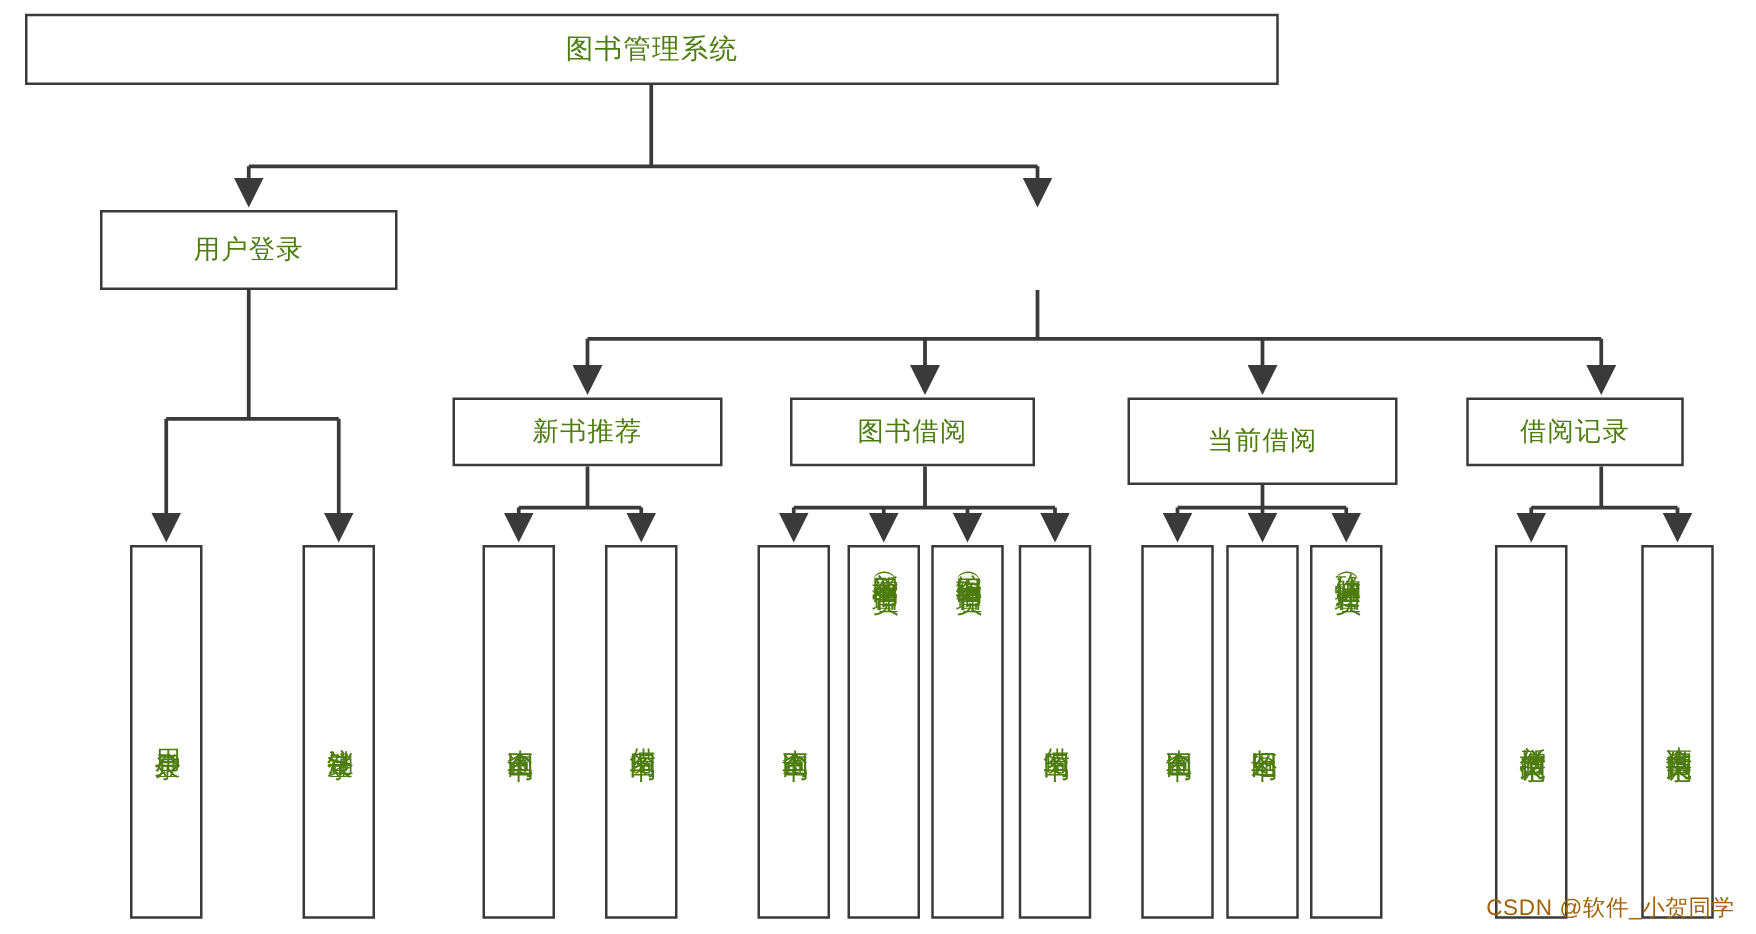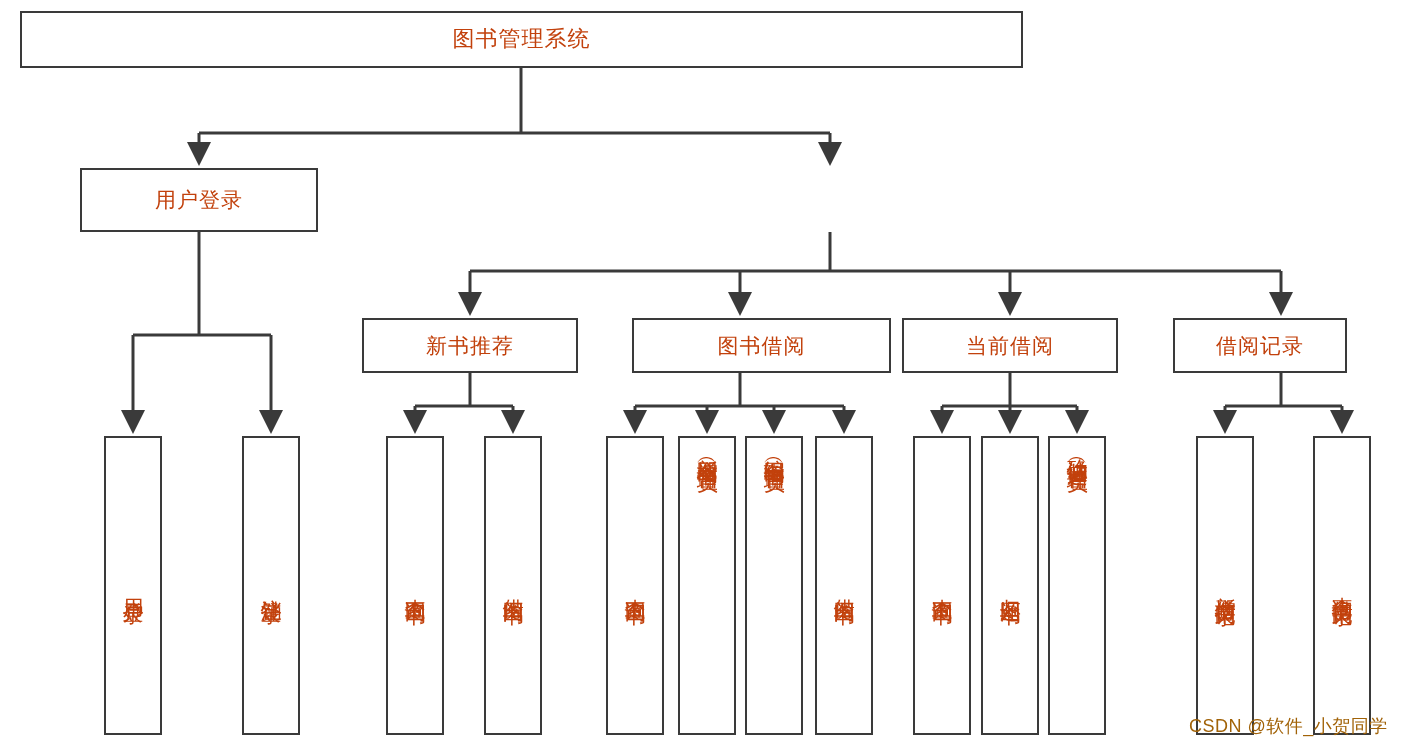--- a/index.html
+++ b/index.html
@@ -27,21 +27,21 @@
     pointer-events: none;
   }
   .node {
     position: absolute;
     box-sizing: border-box;
     border: 2px solid #3a3a3a;
     background: #ffffff;
     display: flex;
     align-items: center;
     justify-content: center;
-    color: #c2410c;
+    color: #4d7c0f;
     text-align: left;
   }
   .node.h {
     font-size: 21px;
     line-height: 1.2;
     letter-spacing: 1px;
   }
   .node.root {
     font-size: 22px;
   }
@@ -130,24 +130,24 @@
     <span>图书管理系统</span>
   </div>
 
   <div class="node h" style="left:80px; top:168px; width:238px; height:64px;">
     <span>用户登录</span>
   </div>
 
   <div class="node h" style="left:362px; top:318px; width:216px; height:55px;">
     <span>新书推荐</span>
   </div>
-  <div class="node h" style="left:632px; top:318px; width:259px; height:55px;">
+  <div class="node h" style="left:632px; top:318px; width:196px; height:55px;">
     <span>图书借阅</span>
   </div>
-  <div class="node h" style="left:902px; top:318px; width:216px; height:55px;">
+  <div class="node h" style="left:902px; top:318px; width:216px; height:70px;">
     <span>当前借阅</span>
   </div>
   <div class="node h" style="left:1173px; top:318px; width:174px; height:55px;">
     <span>借阅记录</span>
   </div>
 
   <div class="node v center" style="left:104px; top:436px; width:58px; height:299px;">
     <span class="vtext">用户登录</span>
   </div>
   <div class="node v center" style="left:242px; top:436px; width:58px; height:299px;">

